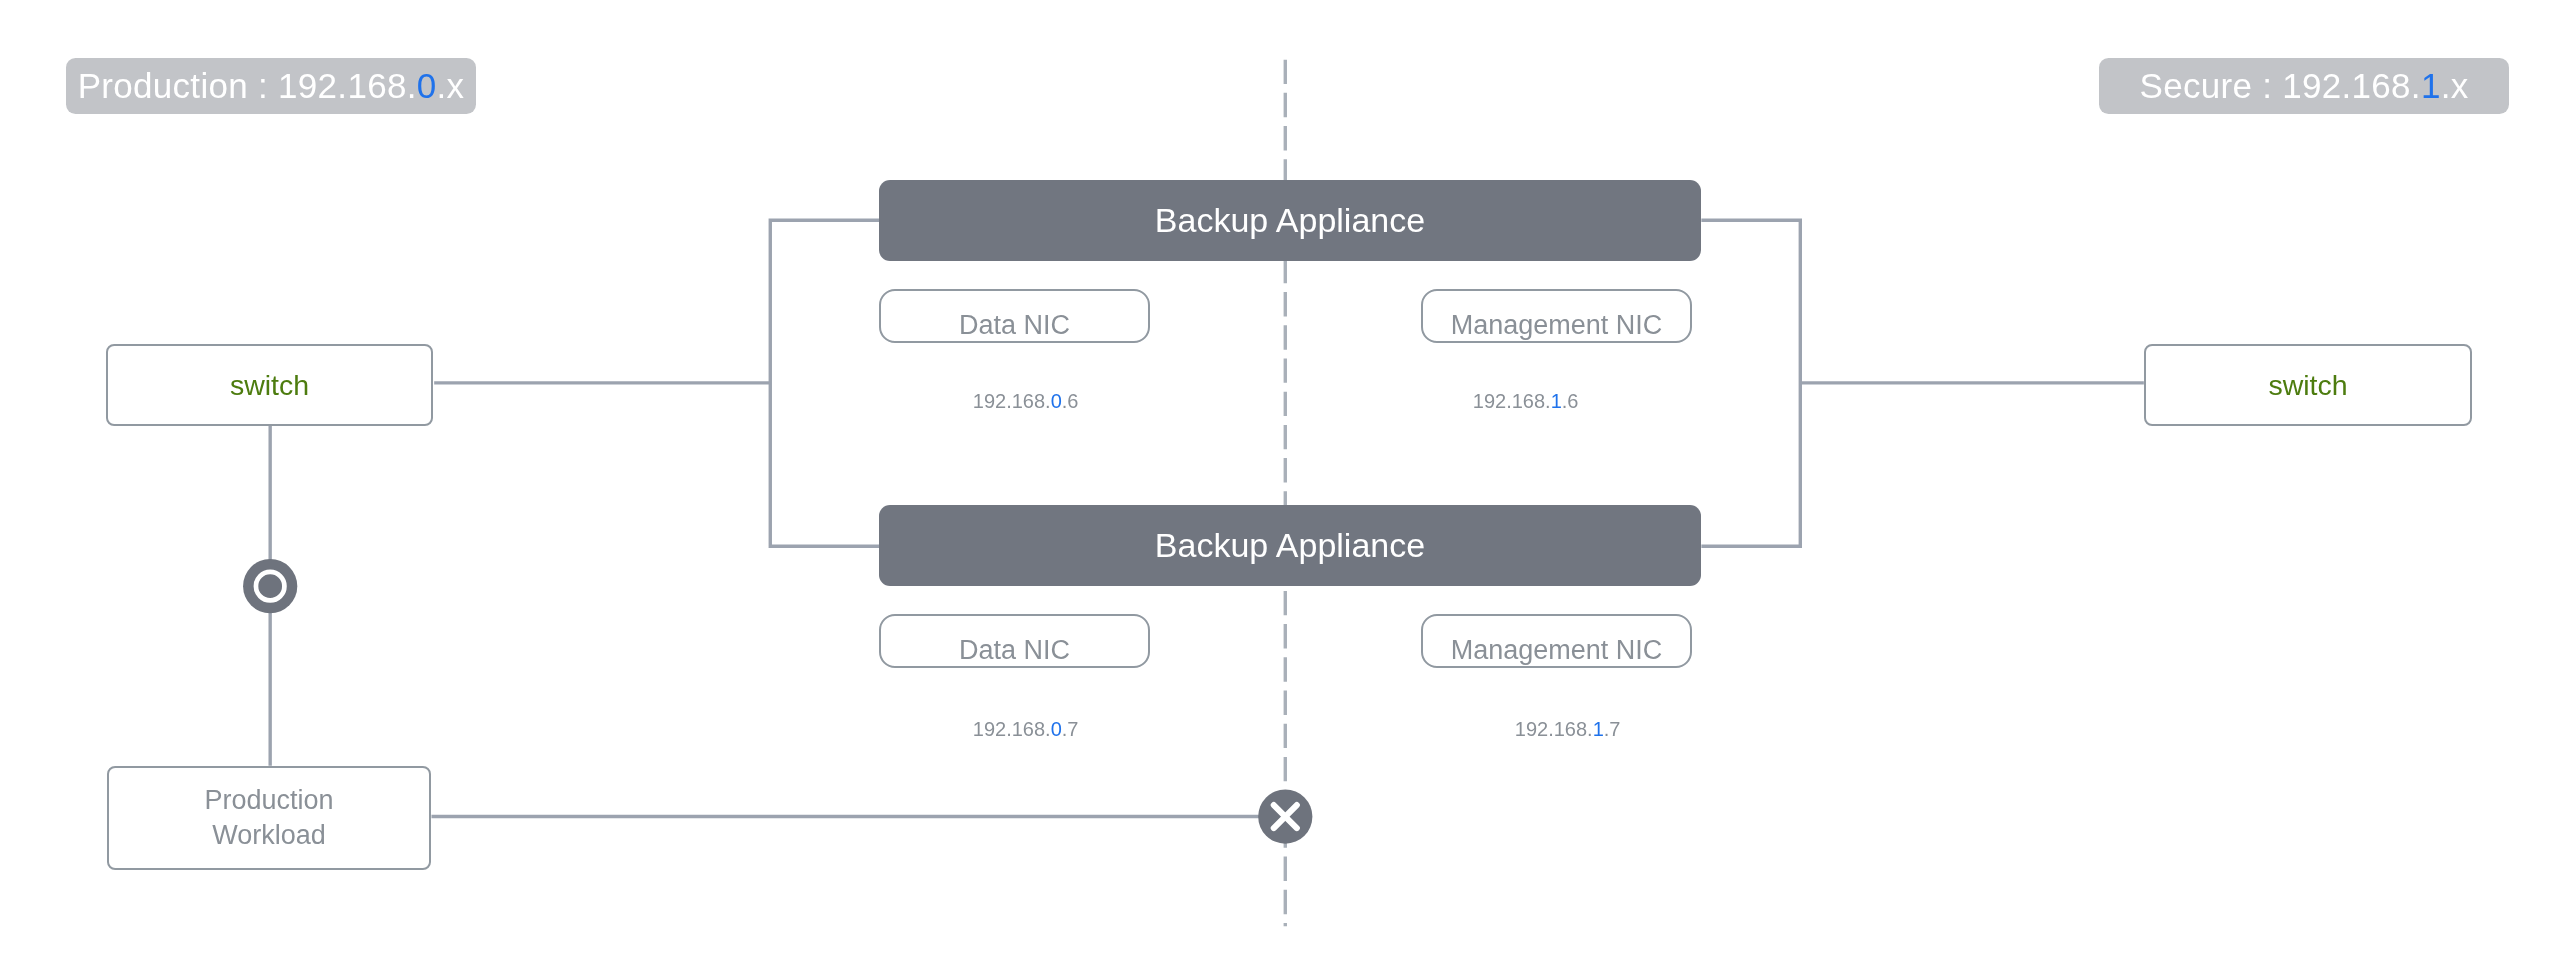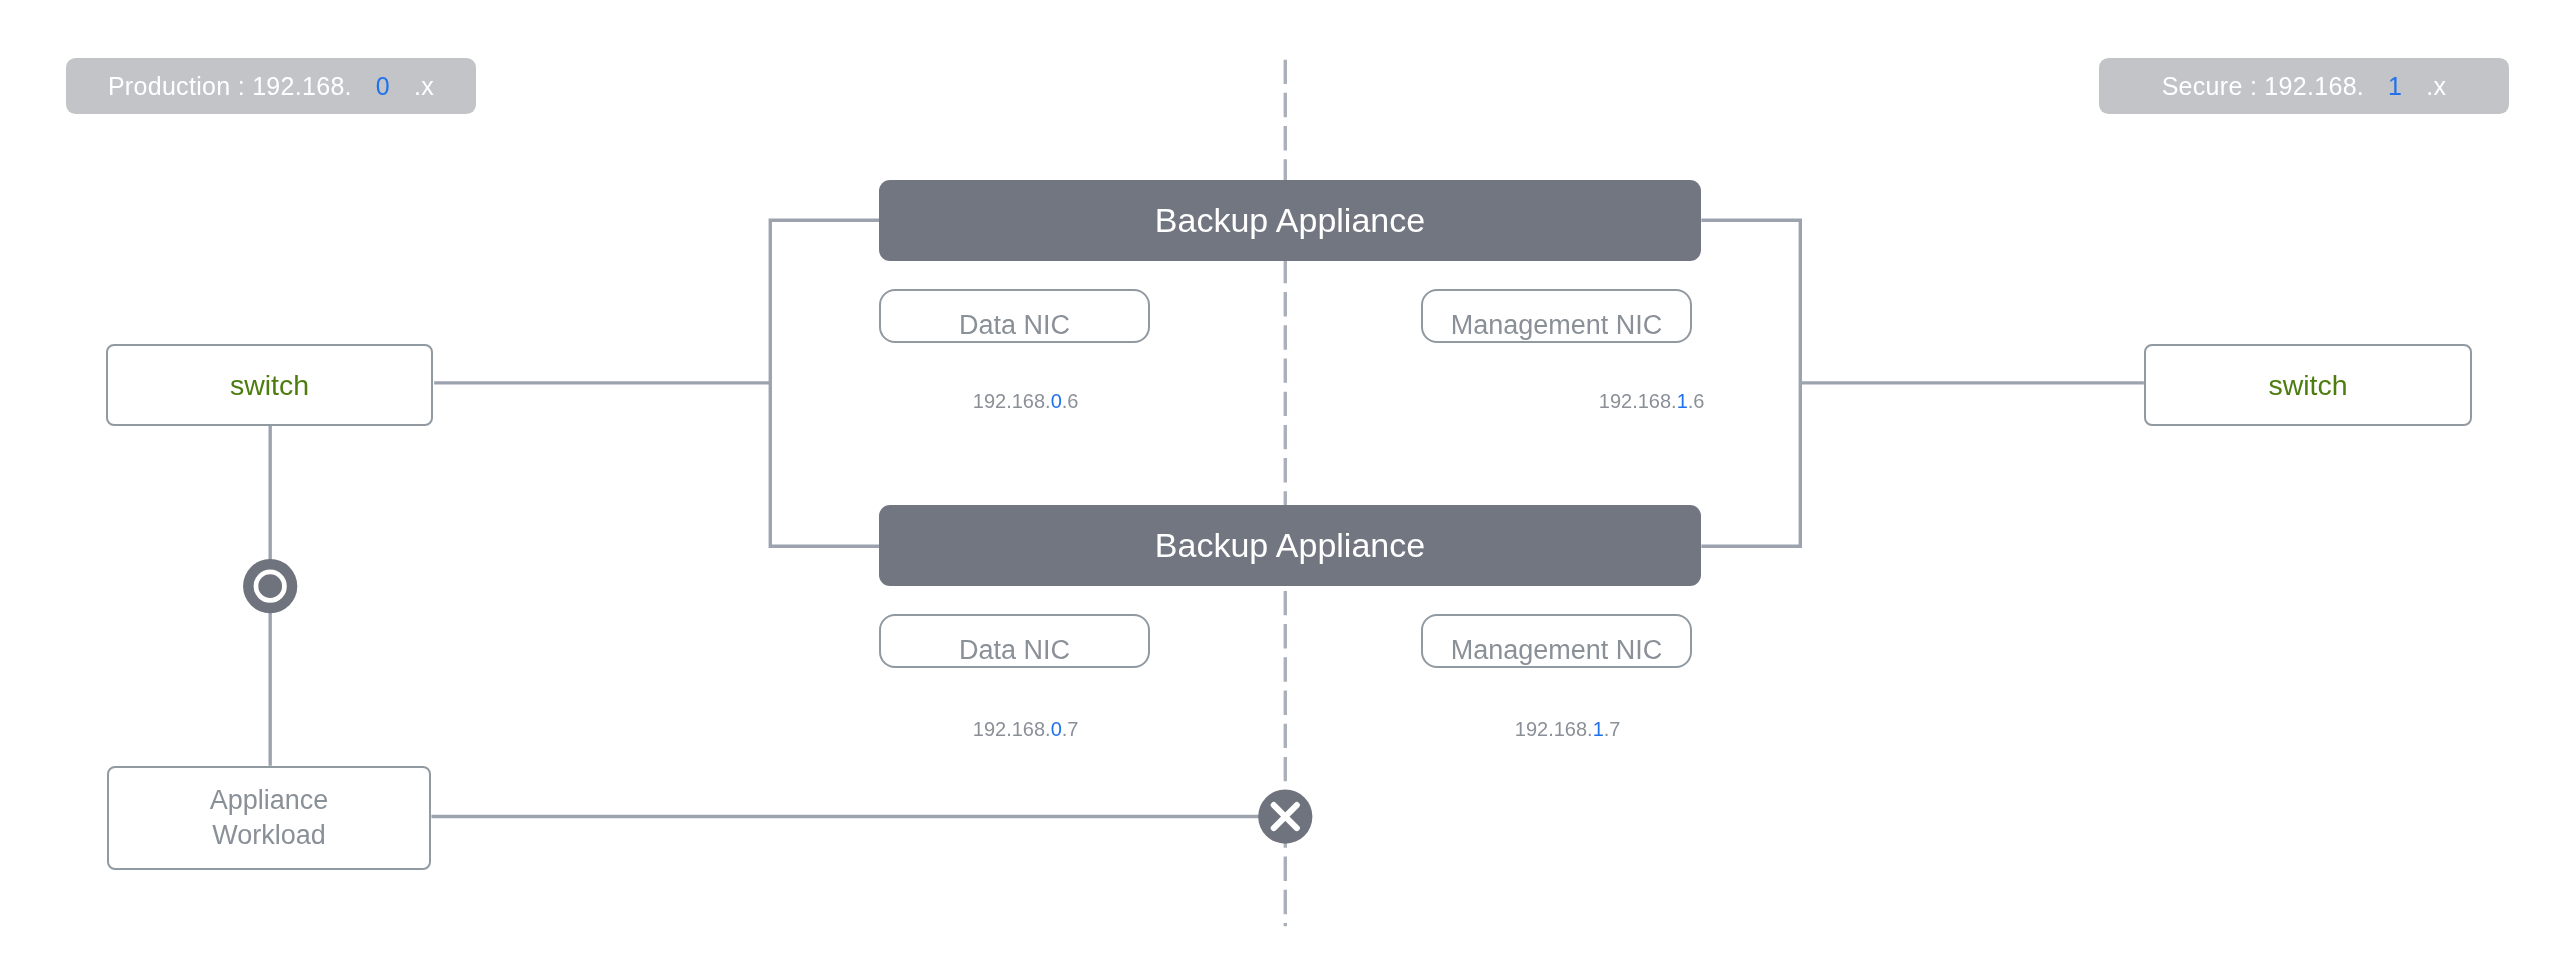--- a/index.html
+++ b/index.html
@@ -12,23 +12,22 @@
     overflow: hidden;
   }
   svg.wires { position: absolute; left: 0; top: 0; width: 2576px; height: 967px; }
 
   .badge {
     position: absolute;
     width: 410px; height: 56px;
     background: #c2c4c8;
     border-radius: 9.5px;
     display: flex; align-items: center; justify-content: center;
-    color: #ffffff; font-size: 25px; letter-spacing: 0.3px;
+    color: #ffffff; font-size: 35px; letter-spacing: 0.3px;
     white-space: pre;
-    gap: 24px;
   }
   .accent { color: #1f72eb; }
 
   .appliance {
     position: absolute;
     left: 879px; width: 822px; height: 81px;
     background: #717680;
     border-radius: 11px;
     display: flex; align-items: center; justify-content: center;
     color: #ffffff; font-size: 34px;
@@ -126,21 +125,21 @@
   </div>
   <div class="nic" style="left:879px; top:289px;">
     <span>Data NIC</span>
   </div>
   <div class="nic" style="left:1421px; top:289px;">
     <span>Management NIC</span>
   </div>
   <div class="ip" style="left:879px; top:367px;">
     <span>192.168.</span><span class="accent">0</span><span>.6</span>
   </div>
-  <div class="ip" style="left:1505px; top:367px;">
+  <div class="ip" style="left:1379px; top:367px;">
     <span>192.168.</span><span class="accent">1</span><span>.6</span>
   </div>
 
   <div class="appliance" style="top:505px;">
     <span>Backup Appliance</span>
   </div>
   <div class="nic" style="left:879px; top:614px;">
     <span>Data NIC</span>
   </div>
   <div class="nic" style="left:1421px; top:614px;">
@@ -155,18 +154,18 @@
 
   <div class="switchbox" style="left:106px; top:344px;">
     <span>switch</span>
   </div>
   <div class="switchbox" style="left:2144px; top:344px; width:328px;">
     <span>switch</span>
   </div>
 
 
   <div class="workload">
-    <span>Appliance</span>
+    <span>Production</span>
     <span>Workload</span>
   </div>
 
 </div>
 
 
 </body></html>

